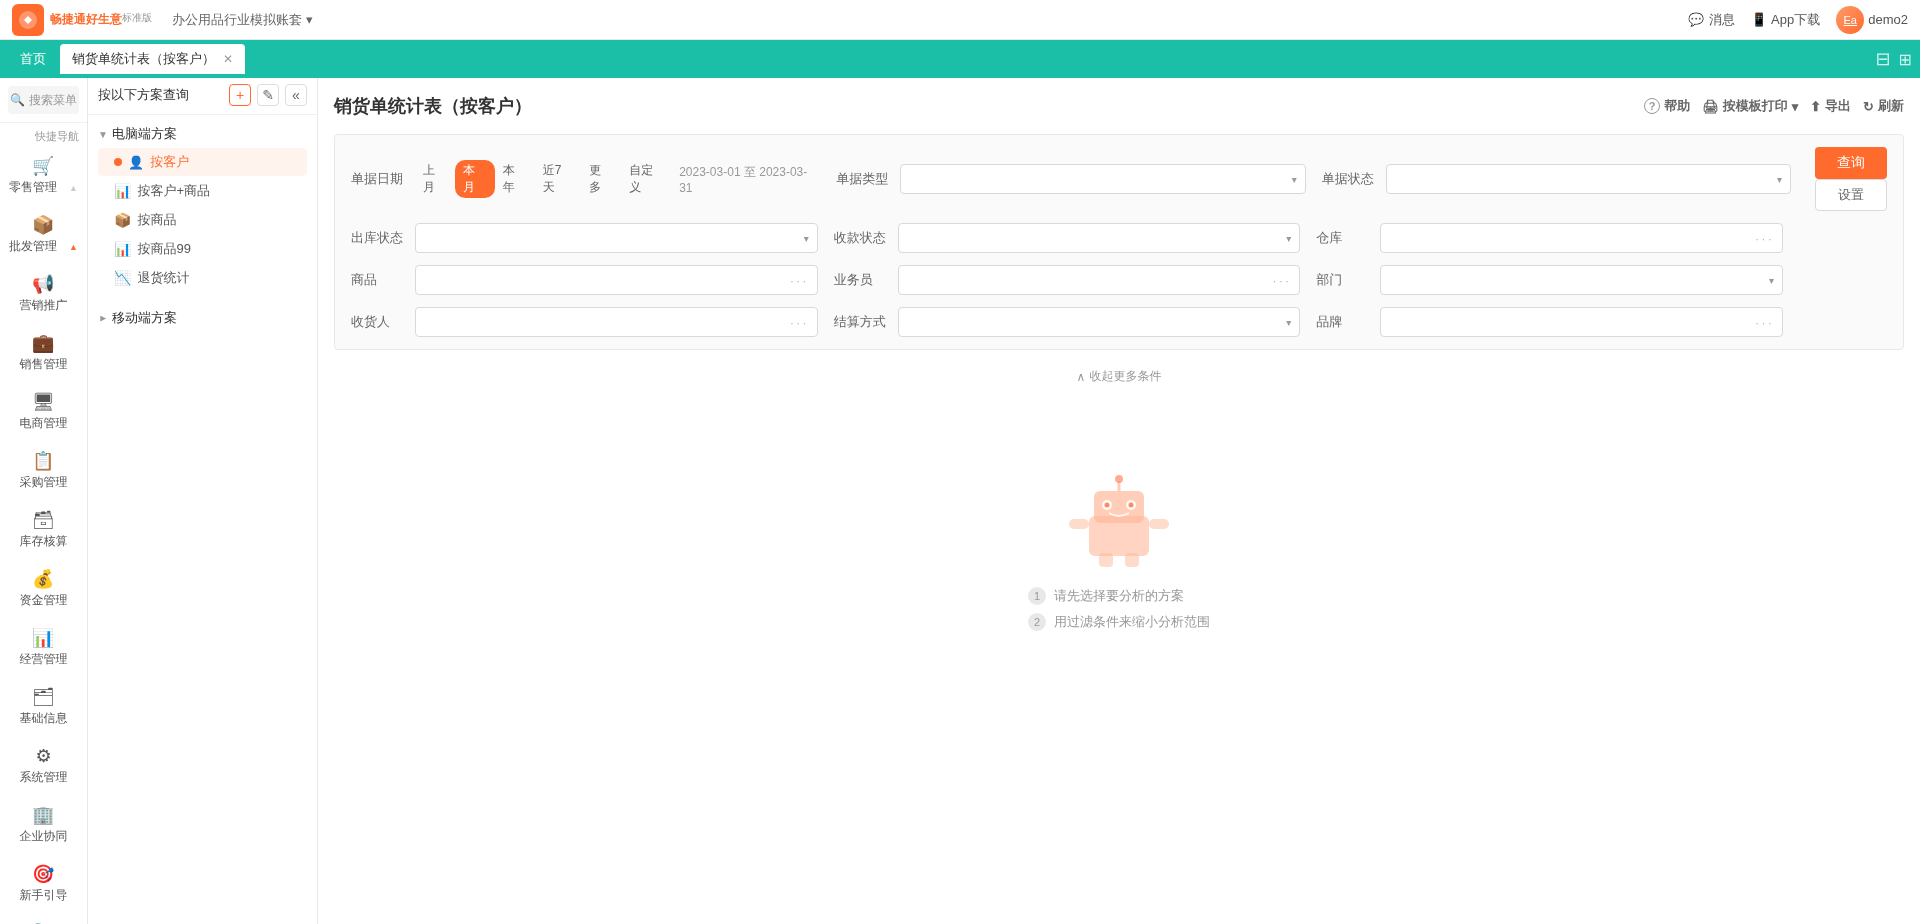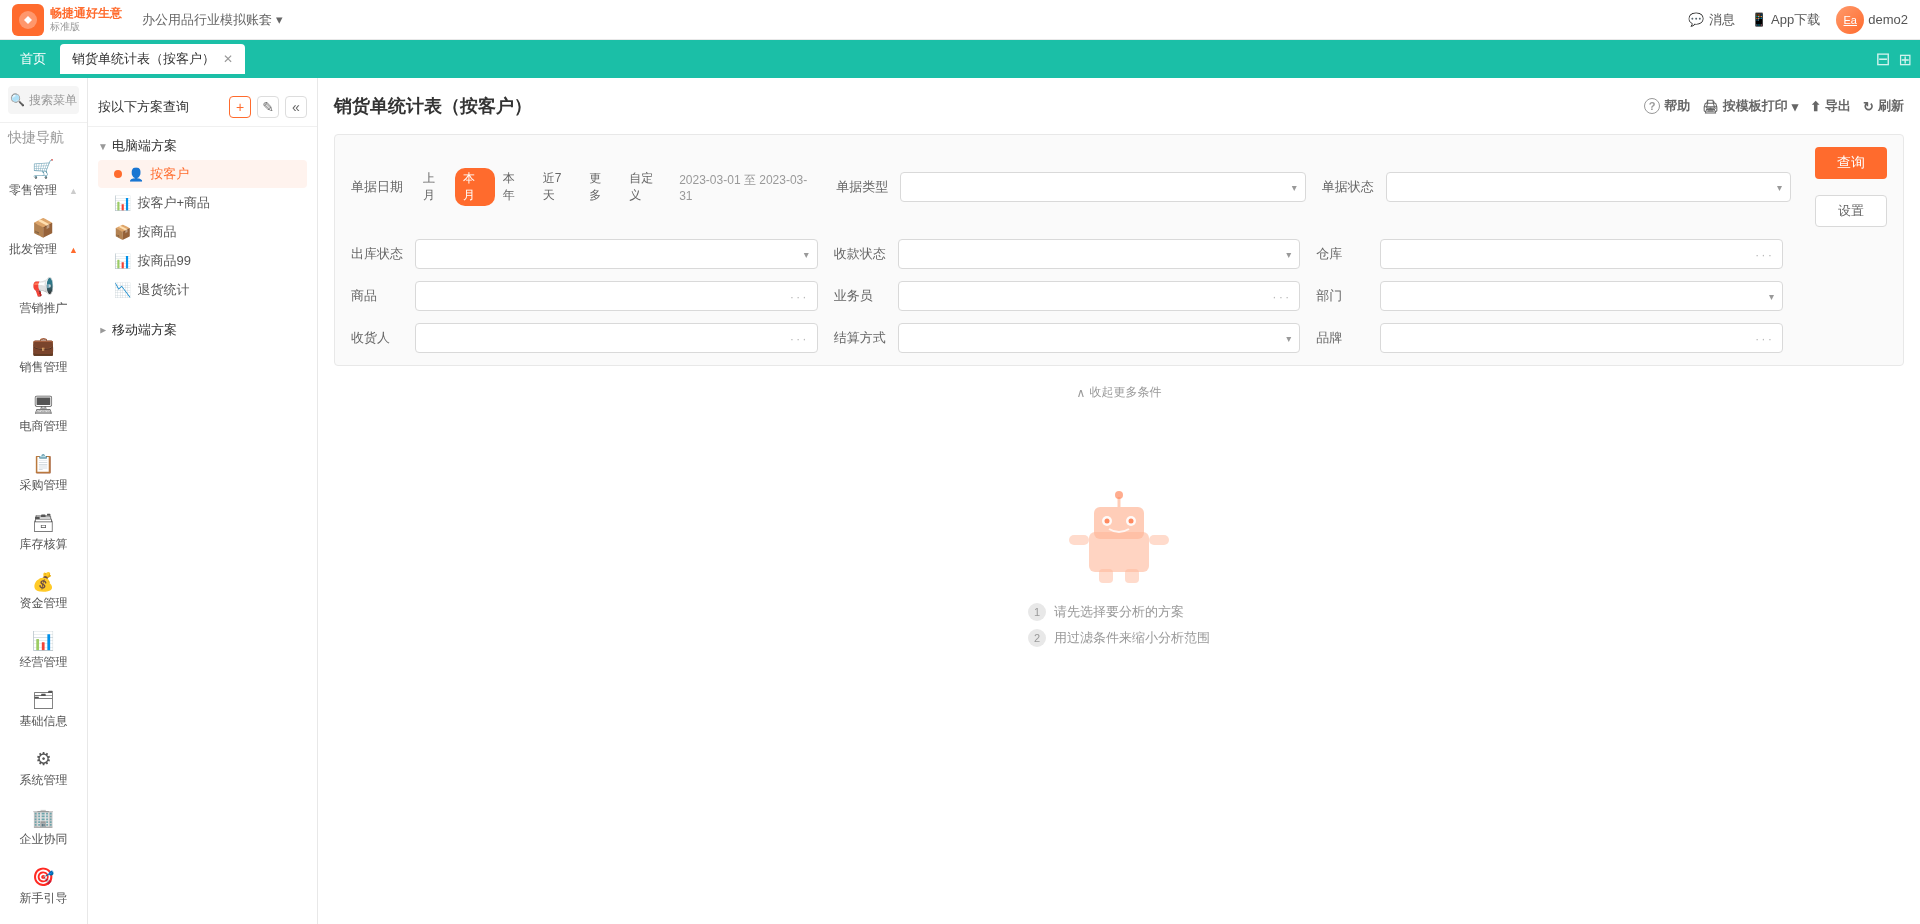--- a/index.html
+++ b/index.html
@@ -33,21 +33,21 @@
       background: #ff6b2d;
       border-radius: 6px;
       display: flex;
       align-items: center;
       justify-content: center;
       color: white;
       font-size: 16px;
     }
     .logo-text-area {
       display: flex;
-      flex-direction: column;
+      flex-direction: row;
       line-height: 1.2;
     }
     .logo-text-main { font-size: 12px; color: #ff6b2d; font-weight: bold; }
     .logo-text-sub { font-size: 10px; color: #999; }
     .top-header-industry {
       display: flex;
       align-items: center;
       gap: 4px;
       color: #666;
       font-size: 13px;
@@ -141,24 +141,24 @@
       border-radius: 4px;
       color: #999;
       font-size: 12px;
       cursor: pointer;
       display: flex;
       align-items: center;
       justify-content: center;
       gap: 4px;
     }
     .sidebar-nav-label {
-      font-size: 14px;
+      font-size: 11px;
       color: #999;
       padding: 6px 8px 2px;
-      text-align: left;
+      text-align: right;
     }
     .sidebar-item {
       display: flex;
       flex-direction: column;
       align-items: center;
       padding: 8px 4px;
       cursor: pointer;
       color: #555;
       font-size: 12px;
       gap: 2px;
@@ -178,21 +178,21 @@
       flex: 1;
       display: flex;
       overflow: hidden;
     }
 
     
     .scheme-panel {
       width: 230px;
       background: #fff;
       border-right: 1px solid #e8e8e8;
-      padding: 18px 0;
+      padding: 6px 0;
       overflow-y: auto;
     }
     .scheme-panel-header {
       display: flex;
       align-items: center;
       justify-content: space-between;
       padding: 0 10px 8px;
       border-bottom: 1px solid #f0f0f0;
     }
     .scheme-panel-title {
@@ -668,21 +668,21 @@
               </div>
             </div>
             <div class="filter-item">
               <span class="filter-label">单据状态</span>
               <div class="filter-select">
                 <span></span>
                 <span class="filter-chevron">▾</span>
               </div>
             </div>
 
-            <div style="display:flex; flex-direction:column; gap:16px; margin-left:8px;">
+            <div style="display:flex; flex-direction:column; gap:0; margin-left:8px;">
               <button class="btn-query">查询</button>
               <button class="btn-setting">设置</button>
             </div>
           </div>
 
           <div class="filter-row">
             <div class="filter-item">
               <span class="filter-label">出库状态</span>
               <div class="filter-select">
                 <span></span>

